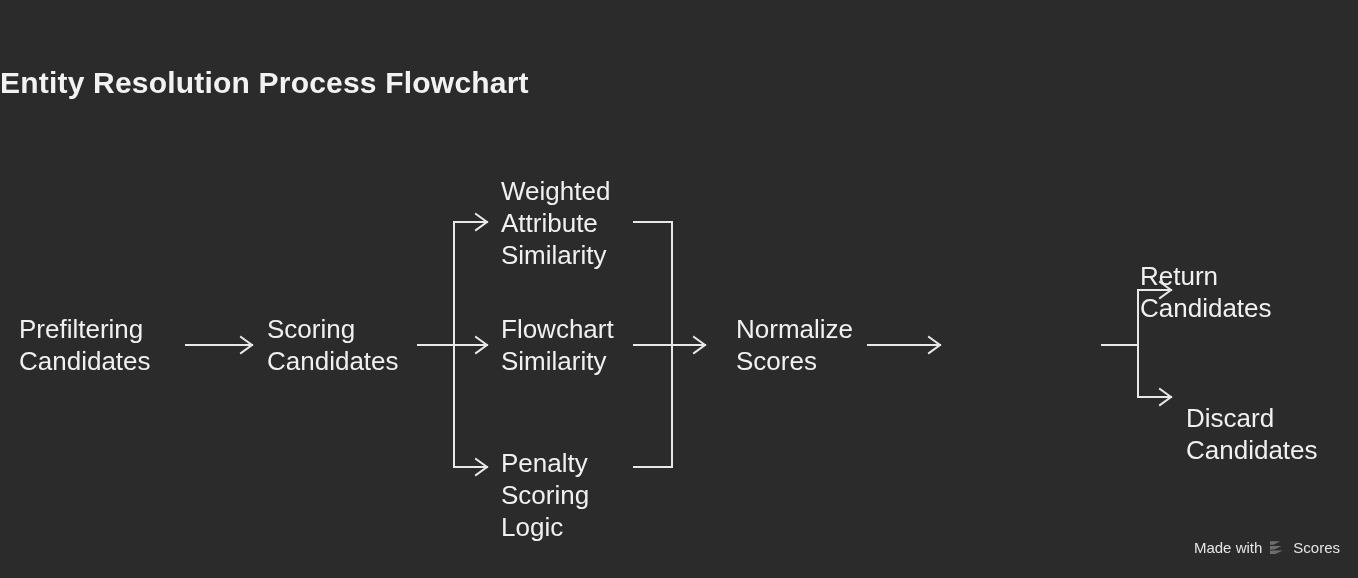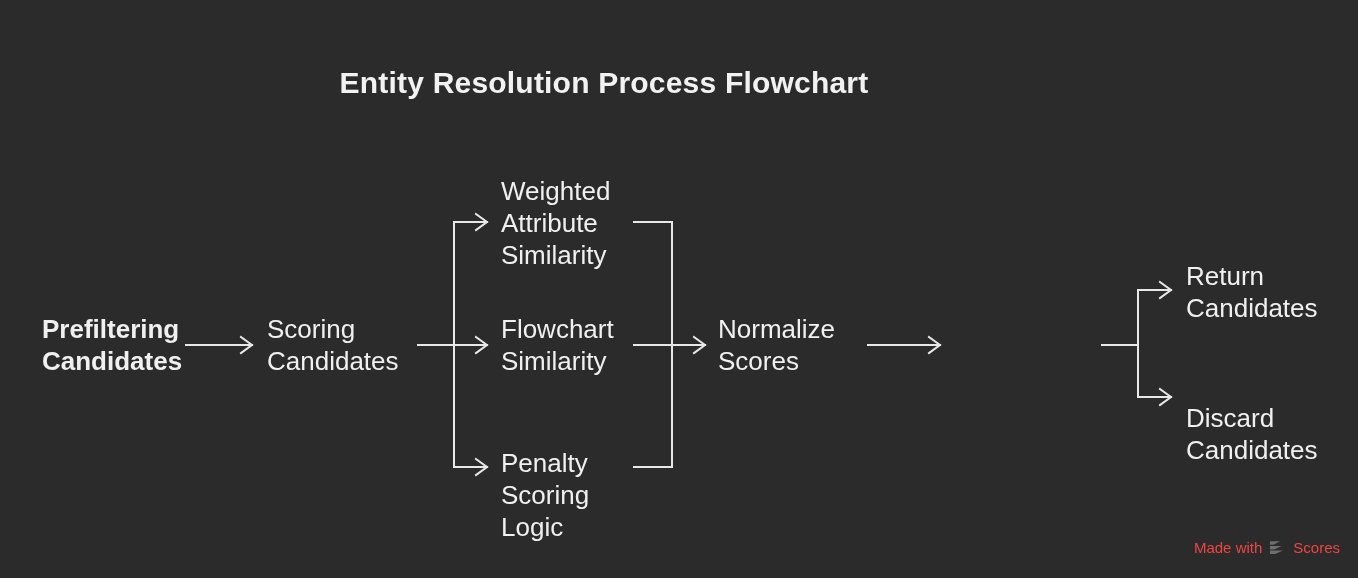--- a/index.html
+++ b/index.html
@@ -13,21 +13,21 @@
     height: 578px;
     background: #2b2b2b;
     overflow: hidden;
     font-family: "Liberation Sans", sans-serif;
   }
   #title {
     position: absolute;
     left: 0;
     top: 66px;
     width: 1208px;
-    text-align: center;
+    text-align: left;
     font-size: 30px;
     font-weight: bold;
     color: #f2f2f2;
     letter-spacing: 0.2px;
   }
   .node {
     position: absolute;
     color: #f0f0f0;
     font-size: 26px;
     line-height: 32px;
@@ -42,21 +42,21 @@
     height: 578px;
     pointer-events: none;
   }
   #watermark {
     position: absolute;
     right: 18px;
     bottom: 22px;
     display: flex;
     align-items: center;
     gap: 7px;
-    color: #ef4444;
+    color: #e5e5e5;
     font-size: 15px;
   }
   #watermark .wm-logo { display: block; }
 </style>
 </head>
 <body>
 
 <div id="canvas">
 
   <div id="title">Entity Resolution Process Flowchart</div>
@@ -97,35 +97,35 @@
         <line x1="1102" y1="345" x2="1138" y2="345"></line>
         <line x1="1138" y1="290" x2="1138" y2="397"></line>
         <line x1="1138" y1="290" x2="1171" y2="290"></line>
         <line x1="1138" y1="397" x2="1171" y2="397"></line>
         <polyline points="1160,282 1171,290 1160,298"></polyline>
         <polyline points="1160,389 1171,397 1160,405"></polyline>
       </g>
     </g>
   </svg>
 
-  <div class="node" style="left:42px;  top:313px;font-weight:bold;">Prefiltering
+  <div class="node" style="left:19px;  top:313px;">Prefiltering
 Candidates</div>
   <div class="node" style="left:267px; top:313px;">Scoring
 Candidates</div>
   <div class="node" style="left:501px; top:175px;">Weighted
 Attribute
 Similarity</div>
   <div class="node" style="left:501px; top:313px;">Flowchart
 Similarity</div>
   <div class="node" style="left:501px; top:419px;margin-top:28px;">Penalty
 Scoring
 Logic</div>
-  <div class="node" style="left:718px; top:313px;">Normalize
+  <div class="node" style="left:736px; top:313px;">Normalize
 Scores</div>
-  <div class="node" style="left:1186px;top:260px;">Return
+  <div class="node" style="left:1140px;top:260px;">Return
 Candidates</div>
   <div class="node" style="left:1186px;top:366px;margin-top:36px;">Discard
 Candidates</div>
 
   <div id="watermark">
     <span>Made with</span>
     <svg class="wm-logo" width="17" height="15" viewBox="0 0 17 15" xmlns="http://www.w3.org/2000/svg">
       <path d="M1 1.2 L11 1.2 L4.6 4.7 L1 4.7 Z" fill="#6e6e6e"></path>
       <path d="M1 5.9 L12.5 5.9 L5.4 9.4 L1 9.4 Z" fill="#6e6e6e"></path>
       <path d="M1 10.6 L14 10.6 L6.2 14.1 L1 14.1 Z" fill="#6e6e6e"></path>

